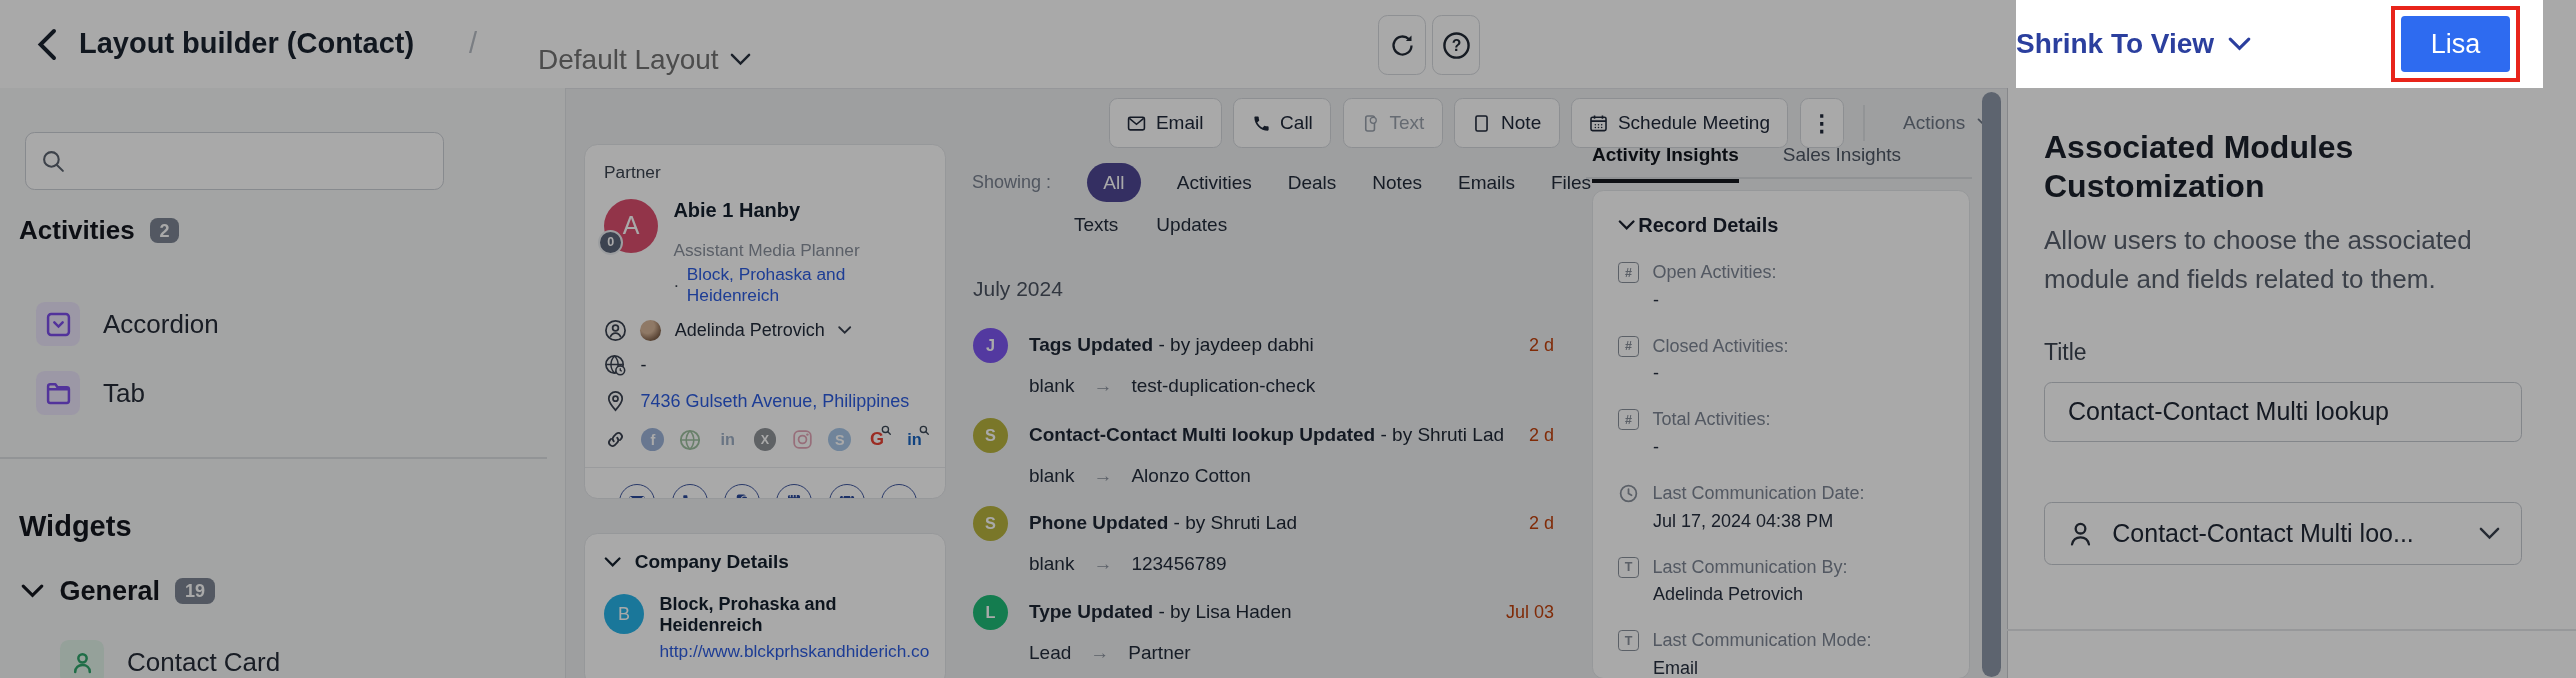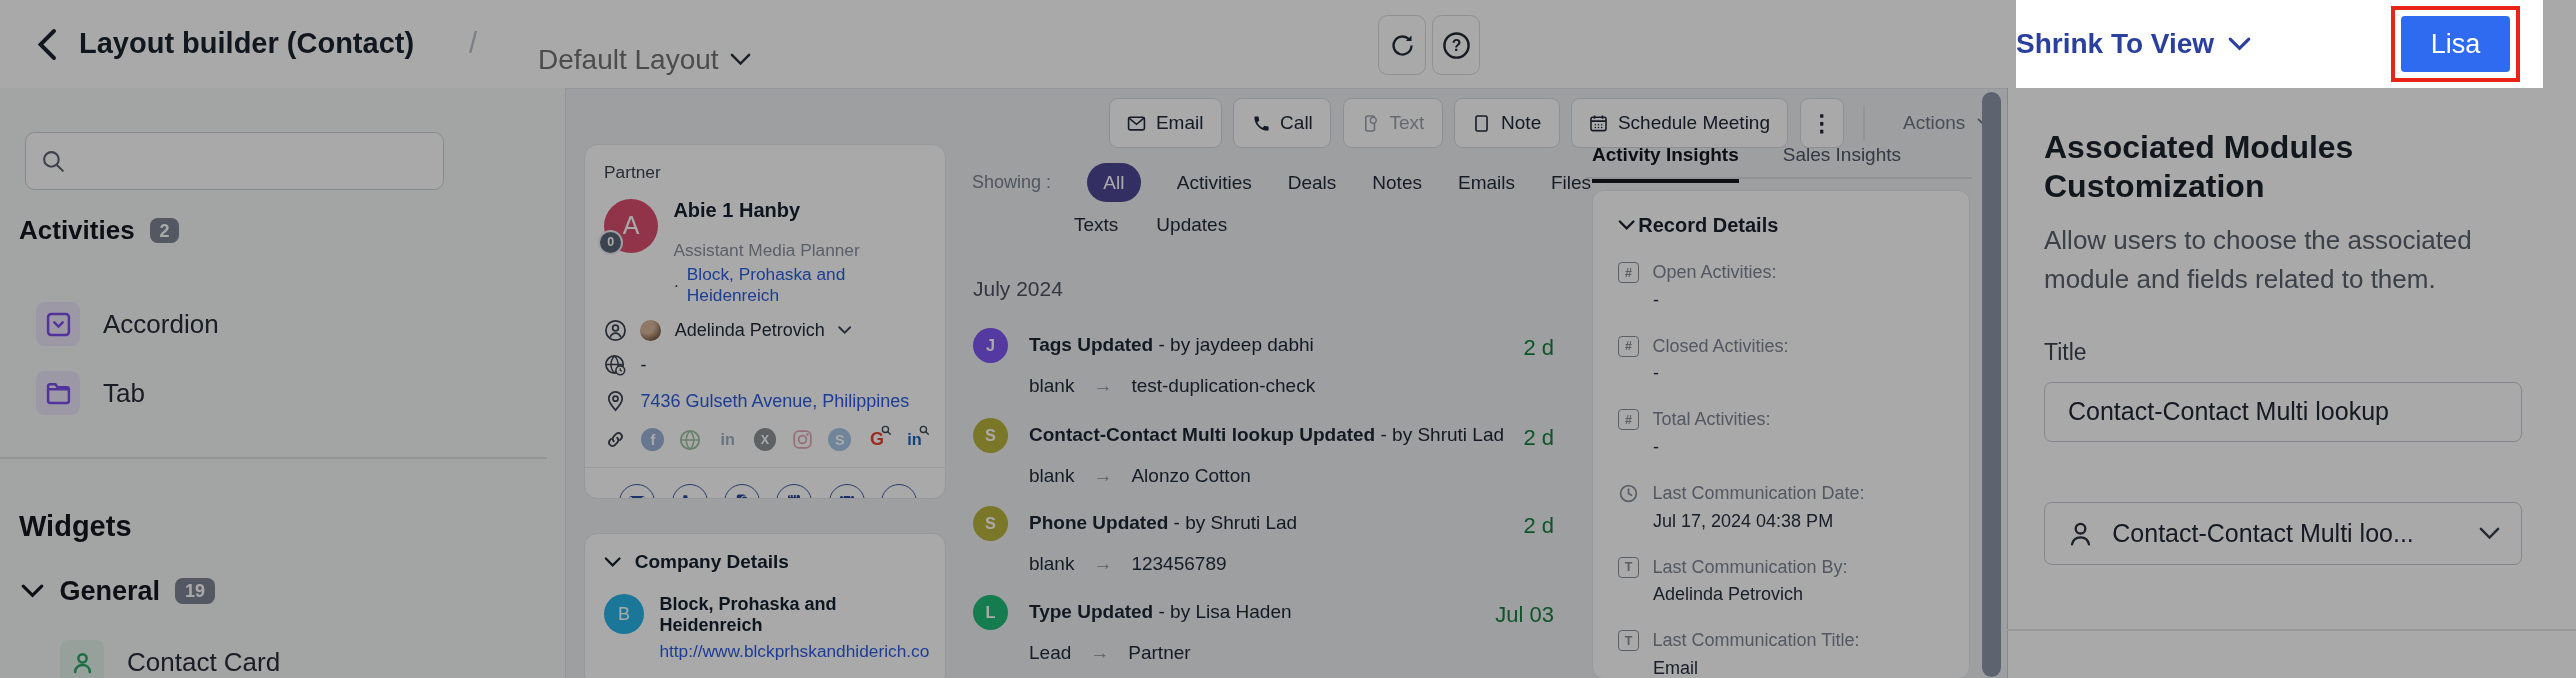--- a/index.html
+++ b/index.html
@@ -102,21 +102,21 @@
   .flabel{color:#7a8290;font-size:18px;}
   .pill{background:#4f4895;color:#fff;border-radius:21px;padding:8.6px 16.3px;font-size:19px;cursor:pointer;}
   .fopt{cursor:pointer;}
   .month{position:absolute;left:973px;top:277px;font-size:21px;color:#4a5260;}
   .feeditem{position:absolute;left:973px;width:581px;}
   .fline1{display:flex;align-items:flex-start;}
   .fcircle{width:35px;height:35px;border-radius:50%;color:#fff;font-size:16.3px;font-weight:700;
            display:flex;align-items:center;justify-content:center;flex:0 0 auto;margin-right:21px;}
   .ftitle{font-size:19px;color:#1d2634;padding-top:5.8px;flex:1;white-space:nowrap;}
   .ftitle b{font-weight:700;}
-  .ftime{font-size:22px;color:#15803d;padding-top:6.7px;margin-left:11.5px;}
+  .ftime{font-size:18px;color:#c2410c;padding-top:6.7px;margin-left:11.5px;}
   .fline2{display:flex;gap:19px;font-size:19px;color:#242d3c;margin:11.5px 0 0 56px;align-items:center;}
   .farrow{color:#8a919d;}
 
   
   .tabs{position:absolute;left:1592px;top:144px;display:flex;gap:44px;font-size:19px;}
   .tab{cursor:pointer;color:#4d5664;padding-bottom:13.4px;}
   .tab.active{font-weight:700;color:#12161e;border-bottom:4.8px solid #16191f;}
   .tabline{position:absolute;left:1586px;top:177px;width:386px;height:1.9px;background:#d9dce0;}
   .insights{position:absolute;left:1592px;top:190px;width:378px;height:489px;background:#fff;
             border:1.9px solid #e3e5e8;border-radius:11.5px;box-sizing:border-box;padding:23px 25px;overflow:hidden;}
@@ -565,21 +565,21 @@
   <div class="inrow">
     <div class="inlabelrow">
         <span class="sqic">T</span>
         <span>Last Communication By:</span>
       </div>
     <div class="invalue">Adelinda Petrovich</div>
   </div>
   <div class="inrow">
     <div class="inlabelrow">
         <span class="sqic">T</span>
-        <span>Last Communication Title:</span>
+        <span>Last Communication Mode:</span>
       </div>
     <div class="invalue">Email</div>
   </div>
 </div>
 
 <div class="scrollthumb"></div>
 
 <div class="rpanel">
   <div class="rph">Associated Modules Customization</div>
   <div class="rpdesc">Allow users to choose the associated module and fields related to them.</div>

